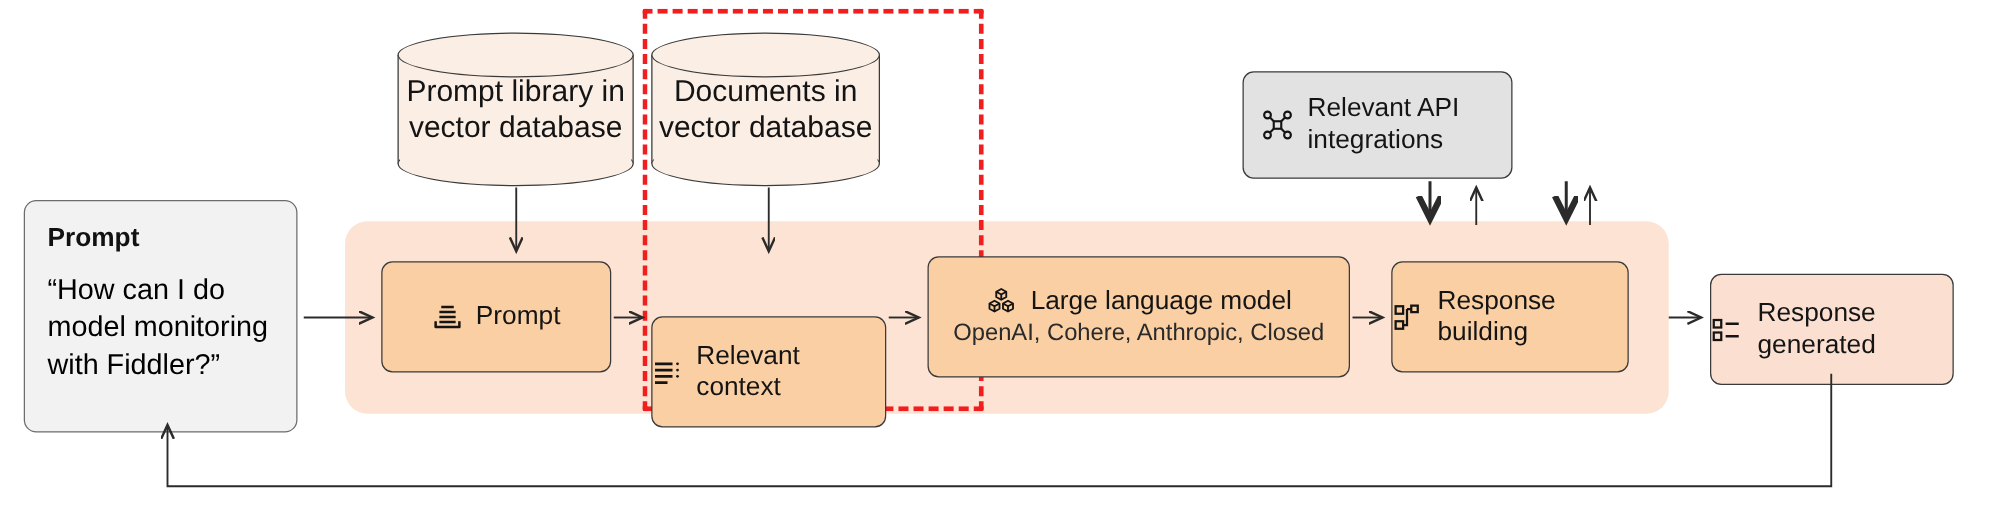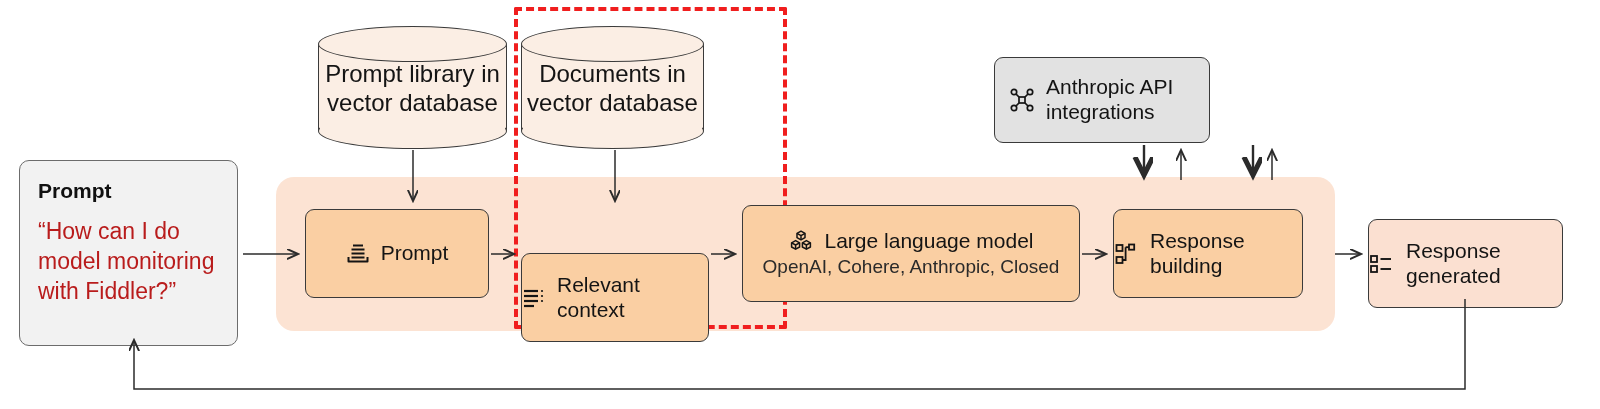--- a/index.html
+++ b/index.html
@@ -30,21 +30,21 @@
   .cyl .body{position:absolute;left:0;right:0;top:18px;bottom:18px;background:#FBEEE4;border-left:1.6px solid #3a3a3a;border-right:1.6px solid #3a3a3a;box-sizing:border-box;}
   .cyl .top{position:absolute;left:0;top:0;width:100%;height:36px;background:#FBEEE4;border:1.6px solid #3a3a3a;border-radius:50%;box-sizing:border-box;}
   .cyl .bot{position:absolute;left:0;bottom:0;width:100%;height:36px;background:#FBEEE4;border:1.6px solid #3a3a3a;border-radius:50%;box-sizing:border-box;}
   .cyl .bot-mask{position:absolute;left:1.6px;right:1.6px;bottom:18px;height:20px;background:#FBEEE4;}
   .cyl .cyltext{position:absolute;left:0;right:0;top:50%;transform:translateY(-50%);text-align:center;font-size:24px;color:#141414;line-height:1.22;z-index:3;}
 
   
   svg.ov{position:absolute;left:0;top:0;width:1600px;height:409px;overflow:visible;pointer-events:none;}
 
   .ttl{font-weight:bold;font-size:21px;color:#111;}
-  .qtxt{font-size:23px;color:#b91c1c;line-height:1.3;}
+  .qtxt{font-size:23px;color:#000000;line-height:1.3;}
 </style>
 </head>
 <body>
 
 <div id="stage">
 
   <div id="band" class="abs"></div>
 
   <div id="dashed" class="abs"></div>
 
@@ -77,21 +77,21 @@
           <circle cx="5" cy="5" r="2.7" fill="none" stroke="#141414" stroke-width="1.7"></circle>
           <circle cx="21" cy="5" r="2.7" fill="none" stroke="#141414" stroke-width="1.7"></circle>
           <circle cx="5" cy="21" r="2.7" fill="none" stroke="#141414" stroke-width="1.7"></circle>
           <circle cx="21" cy="21" r="2.7" fill="none" stroke="#141414" stroke-width="1.7"></circle>
           <line x1="7" y1="7" x2="10" y2="10" stroke="#141414" stroke-width="1.7"></line>
           <line x1="19" y1="7" x2="16" y2="10" stroke="#141414" stroke-width="1.7"></line>
           <line x1="7" y1="19" x2="10" y2="16" stroke="#141414" stroke-width="1.7"></line>
           <line x1="19" y1="19" x2="16" y2="16" stroke="#141414" stroke-width="1.7"></line>
         </svg>
       </span>
-      <span class="lbl" style="text-align:left;">Anthropic API integrations</span>
+      <span class="lbl" style="text-align:left;">Relevant API integrations</span>
     </div>
   </div>
 
 
   <div class="abs node orange" style="left:305px;top:209px;width:184px;height:89px;">
     <div class="row">
       <span class="icon">
         <svg width="24" height="24" viewBox="0 0 24 24">
           <line x1="7" y1="4.5" x2="17" y2="4.5" stroke="#141414" stroke-width="2"></line>
           <line x1="5.5" y1="8.5" x2="18.5" y2="8.5" stroke="#141414" stroke-width="2"></line>

